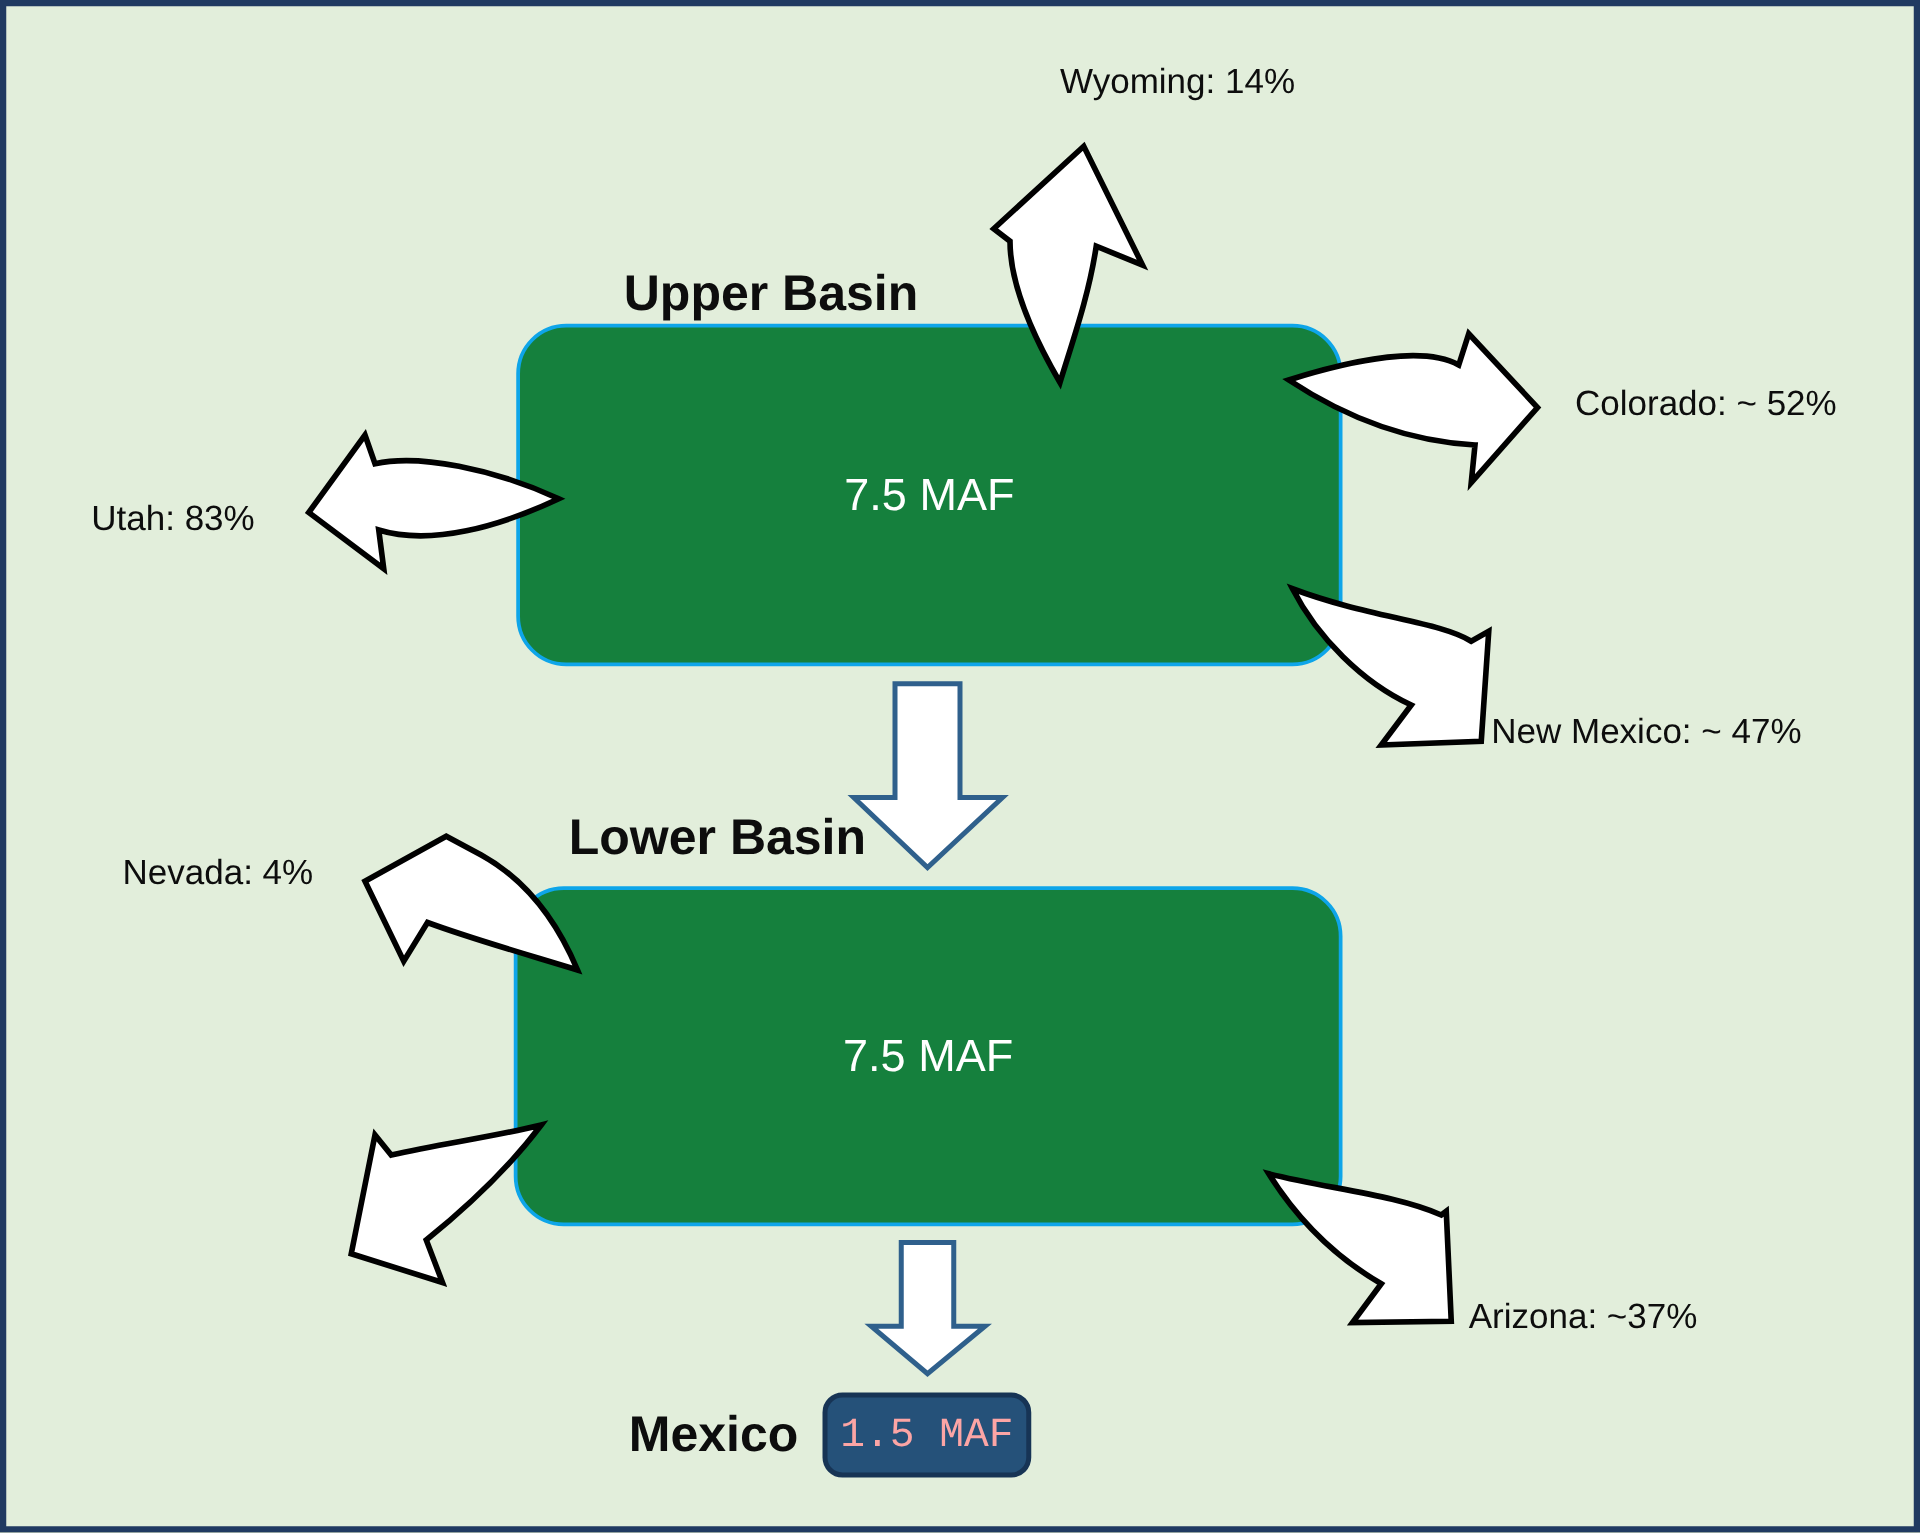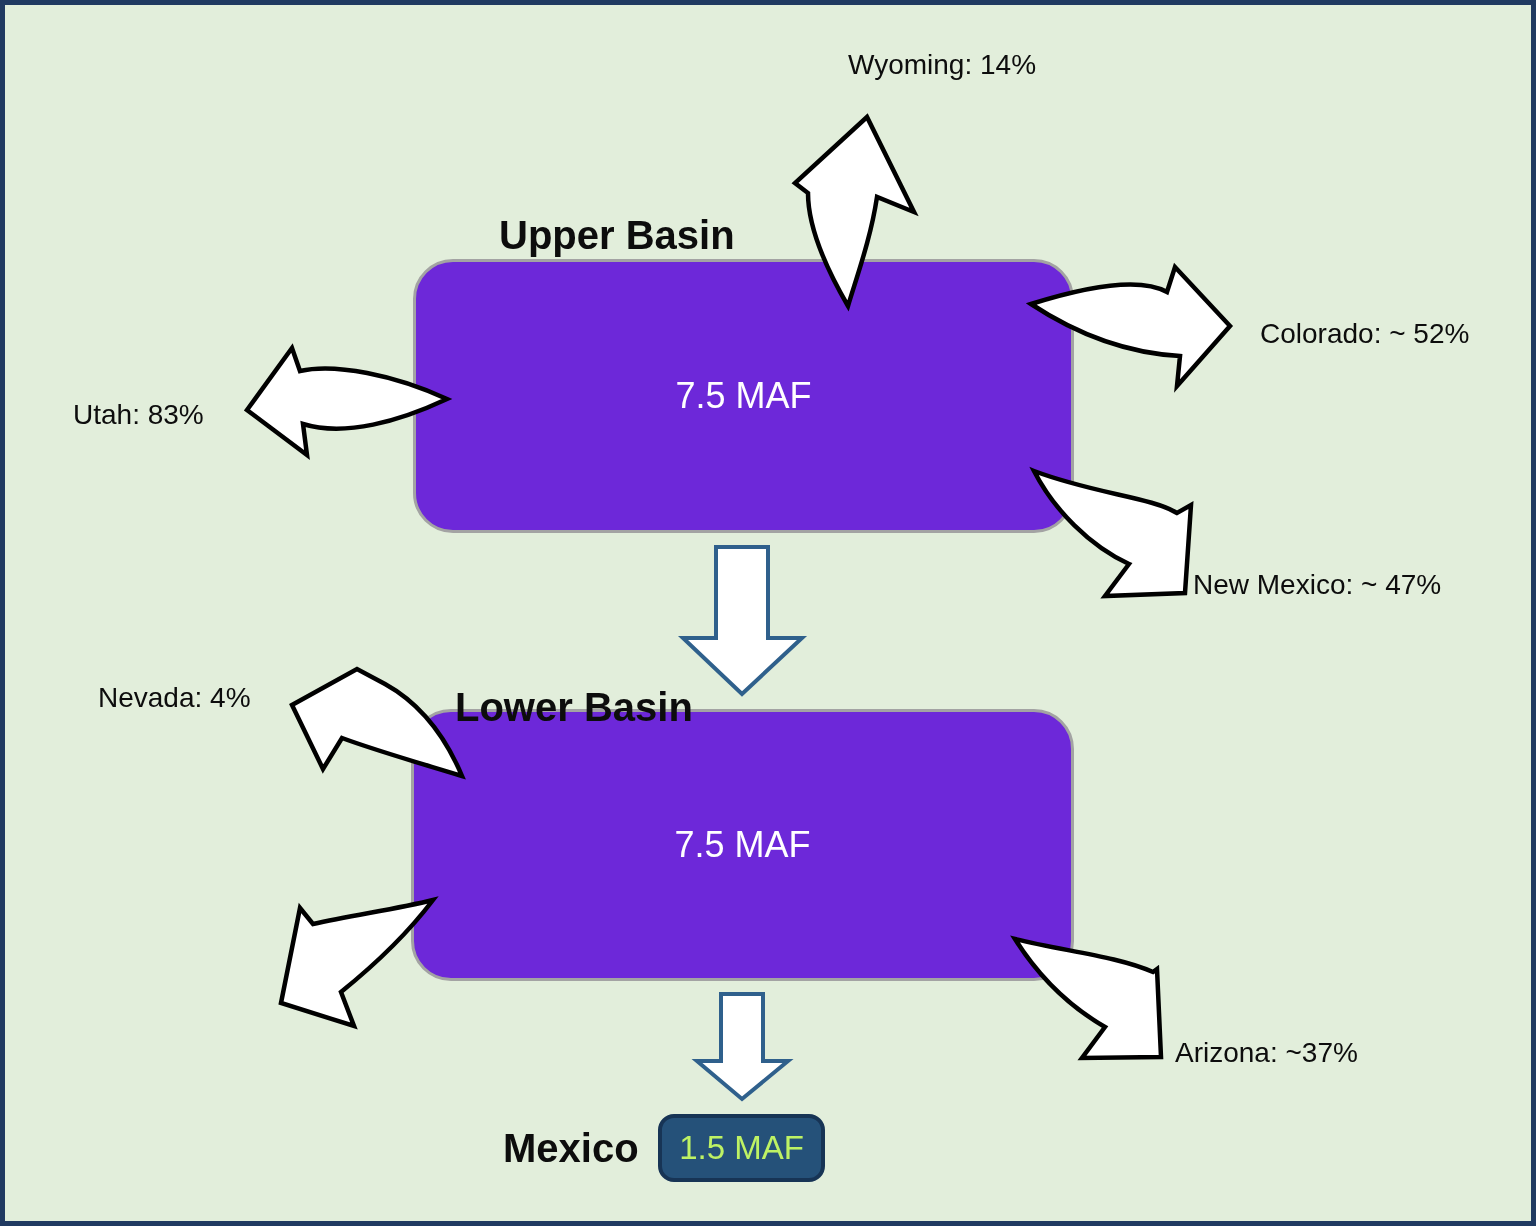--- a/index.html
+++ b/index.html
@@ -8,43 +8,43 @@
     width:1536px;height:1226px;
     background:#e2eedb;
     border:5px solid #203a61;
     box-sizing:border-box;
     overflow:hidden;
     font-family:"Liberation Sans", sans-serif;
     color:#0d0d0d;
   }
   .basin-box{
     position:absolute;
-    background:#6d28d9;
-    border:3px solid #a3a3a3;
+    background:#15803d;
+    border:3px solid #0ea5e9;
     border-radius:40px;
     box-sizing:border-box;
     display:flex;align-items:center;justify-content:center;
     z-index:1;
   }
   .basin-box .maf{
     color:#ffffff;
     font-size:36px;
     letter-spacing:0px;
   }
   .mex-box{
     position:absolute;
     left:653px;top:1109px;width:167px;height:68px;
     background:#255179;
     border:4px solid #173455;
     border-radius:16px;
     box-sizing:border-box;
     display:flex;align-items:center;justify-content:center;
     z-index:1;
   }
-  .mex-box .maf{color:#bef264;font-size:33px;}
+  .mex-box .maf{color:#fca5a5;font-size:33px;font-family:Liberation Mono, monospace;}
   svg.arrows{position:absolute;left:0;top:0;z-index:2;}
   .lbl{
     position:absolute;
     font-size:28px;
     white-space:nowrap;
     z-index:3;
     line-height:1;
   }
   .basin-title{
     position:absolute;
@@ -98,23 +98,23 @@
              C 372 746 418 759 457 771 Z"></path>
 
     <path class="curved" d="M 428 895 C 392 904 348 910 308 919 L 295 903 L 276 998 L 349 1021 L 336 987
              C 367 962 400 932 428 895 Z"></path>
 
     <path class="curved" d="M 1010 934 C 1058 946 1112 951 1148 967 L 1152 964 L 1156 1052 L 1077 1053 L 1100 1022
              C 1062 1000 1032 969 1010 934 Z"></path>
   </svg>
 
   <div class="basin-title" style="left:458px;top:210px;margin-left:36px;">Upper Basin</div>
-  <div class="basin-title" style="left:450px;top:682px;">Lower Basin</div>
+  <div class="basin-title" style="left:450px;top:645px;">Lower Basin</div>
   <div class="mexico-title">Mexico</div>
 
   <div class="lbl" style="left:843px;top:46px;">Wyoming: 14%</div>
-  <div class="lbl" style="left:1255px;top:304px;margin-top:11px;">Colorado: ~ 52%</div>
+  <div class="lbl" style="left:1255px;top:304px;">Colorado: ~ 52%</div>
   <div class="lbl" style="left:68px;top:396px;">Utah: 83%</div>
   <div class="lbl" style="left:1188px;top:566px;">New Mexico: ~ 47%</div>
   <div class="lbl" style="left:93px;top:679px;">Nevada: 4%</div>
   <div class="lbl" style="left:1170px;top:1034px;">Arizona: ~37%</div>
 
 </div>
 
 </body></html>

